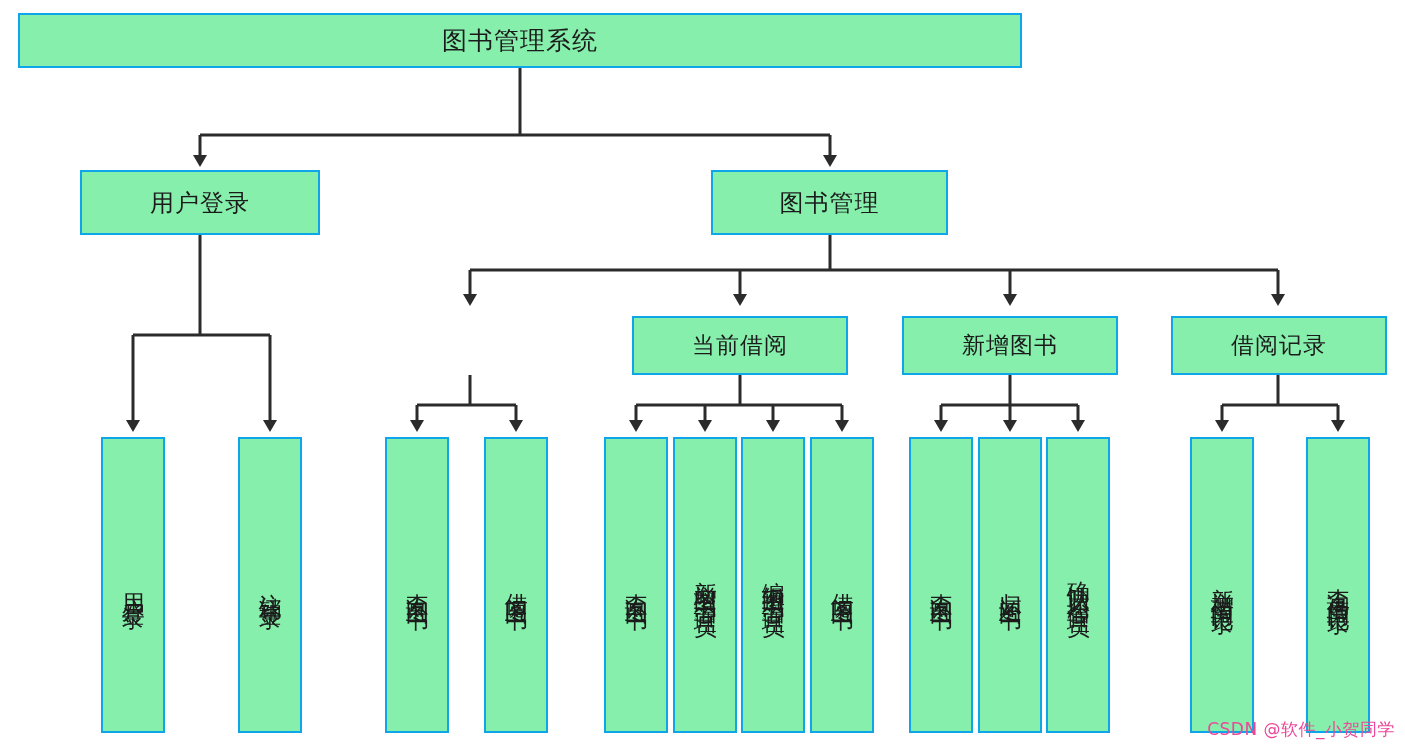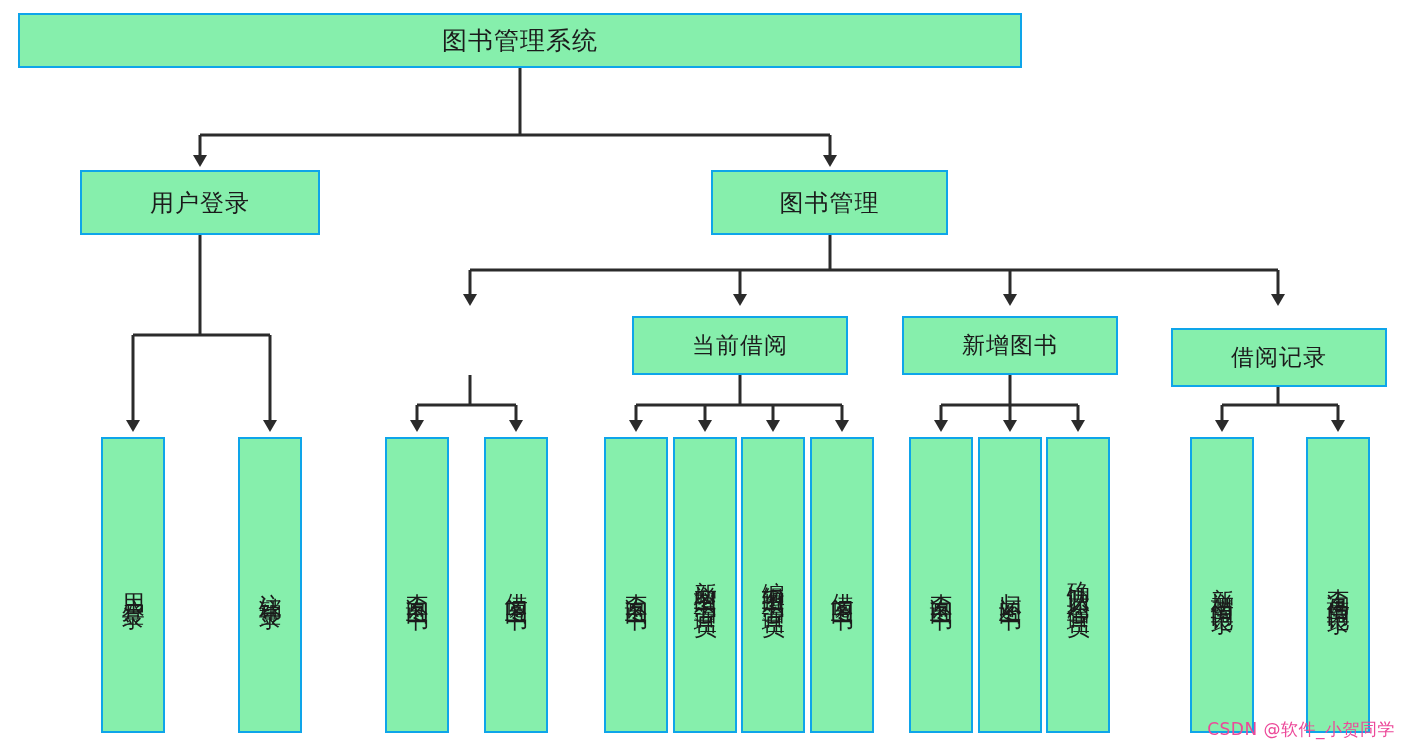--- a/index.html
+++ b/index.html
@@ -138,21 +138,21 @@
   <div class="node node-l2" style="left:711px; top:170px; width:237px; height:65px;">
     <span class="label">图书管理</span>
   </div>
 
   <div class="node node-l3" style="left:632px; top:316px; width:216px; height:59px;">
     <span class="label">当前借阅</span>
   </div>
   <div class="node node-l3" style="left:902px; top:316px; width:216px; height:59px;">
     <span class="label">新增图书</span>
   </div>
-  <div class="node node-l3" style="left:1171px; top:316px; width:216px; height:59px;margin-top:12px;">
+  <div class="node node-l3" style="left:1171px; top:316px; width:216px; height:59px;">
     <span class="label">借阅记录</span>
   </div>
 
   <div class="node node-leaf" style="left:101px; top:437px; width:64px; height:296px;">
     <span class="vtext">用户登录</span>
   </div>
   <div class="node node-leaf" style="left:238px; top:437px; width:64px; height:296px;">
     <span class="vtext">注销登录</span>
   </div>
 

